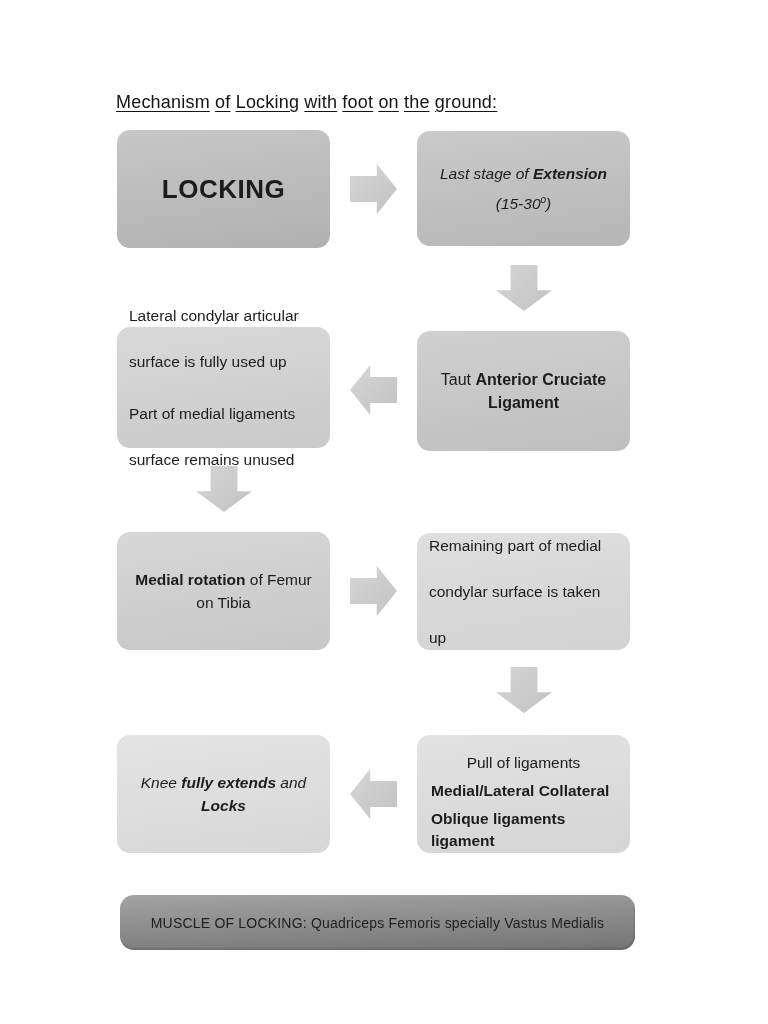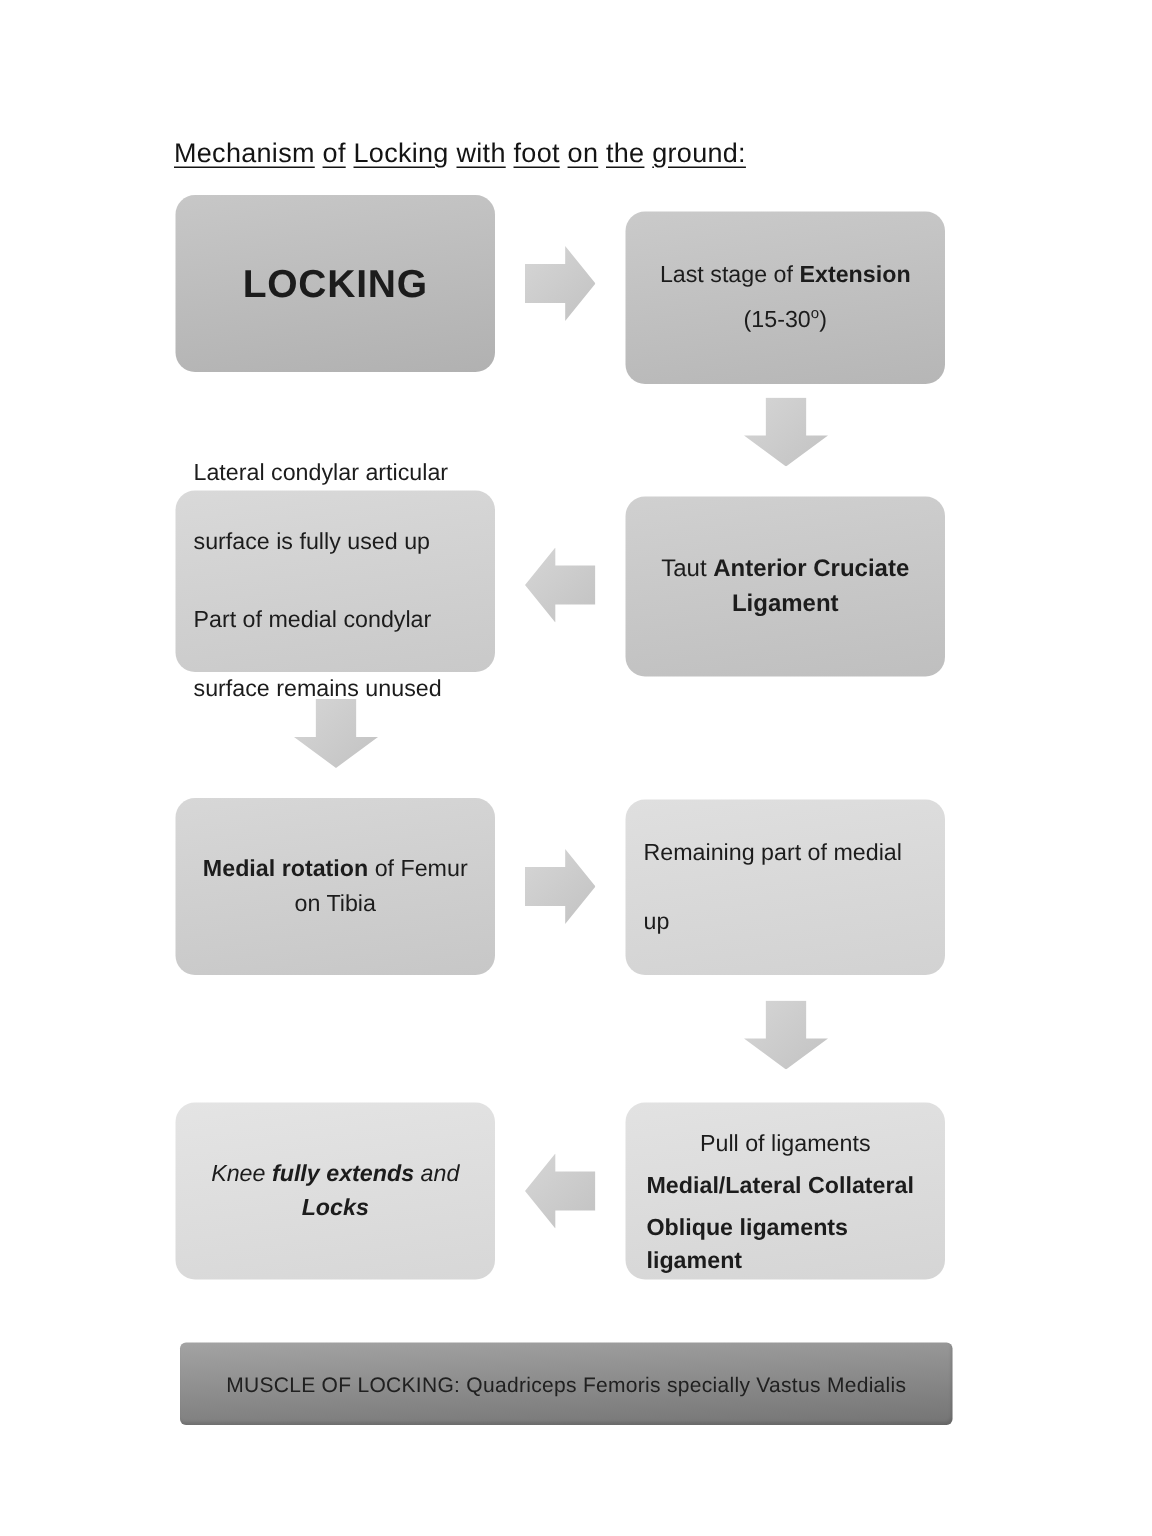--- a/index.html
+++ b/index.html
@@ -20,36 +20,36 @@
   .node .b, .banner .b{font-weight:bold;}
   .node sup{font-size:10px;line-height:0;vertical-align:super;}
   .center{text-align:center;}
   .leftpad{padding:0 12px;text-align:left;gap:24px;}
   .rt-line.para{margin-top:6px;}
 
   
   .n-locking{left:117px;top:130px;width:213px;height:118px;
     background:linear-gradient(172deg,#c7c7c7,#b1b1b1);
     font-size:26px;font-weight:bold;letter-spacing:0.5px;line-height:30px;}
-  .n-laststage{left:417px;top:141px;width:213px;height:115px;
-    background:linear-gradient(172deg,#cacaca,#b6b6b6);line-height:30px;}
+  .n-laststage{left:417px;top:131px;width:213px;height:115px;
+    background:linear-gradient(172deg,#cacaca,#b6b6b6);line-height:30px;font-style:italic;}
   .n-lateral{left:117px;top:327px;width:213px;height:121px;
     background:linear-gradient(172deg,#d9d9d9,#c9c9c9);}
   .n-acl{left:417px;top:331px;width:213px;height:120px;
     background:linear-gradient(172deg,#d0d0d0,#bfbfbf);font-size:16px;line-height:23px;}
   .n-rotation{left:117px;top:532px;width:213px;height:118px;
     background:linear-gradient(172deg,#d7d7d7,#c7c7c7);line-height:23px;}
   .n-remaining{left:417px;top:533px;width:213px;height:117px;
     background:linear-gradient(172deg,#dfdfdf,#d2d2d2);}
   .n-knee{left:117px;top:735px;width:213px;height:118px;
     background:linear-gradient(172deg,#e4e4e4,#d7d7d7);line-height:23px;font-style:italic;}
   .n-pull{left:417px;top:735px;width:213px;height:118px;
     background:linear-gradient(172deg,#e2e2e2,#d5d5d5);padding:0 14px;}
   .banner{
-    position:absolute;left:120px;top:895px;width:515px;height:55px;border-radius:4px;
+    position:absolute;left:120px;top:895px;width:515px;height:55px;border-radius:14px;
     background:linear-gradient(178deg,#a3a3a3,#747474);
     display:flex;align-items:center;justify-content:center;
     font-size:14px;color:#202020;letter-spacing:0.2px;
     box-shadow:inset -1px -2px 2px rgba(0,0,0,0.12);
   }
 
   
   .arrow{position:absolute;background:linear-gradient(135deg,#d6d6d6,#c2c2c2);}
   .arrow-right{width:47px;height:50px;
     clip-path:polygon(0 24%,57% 24%,57% 0,100% 50%,57% 100%,57% 76%,0 76%);}
@@ -79,38 +79,39 @@
   <div class="node center n-laststage">
       <div class="rt-line"><span>Last stage of </span><span class="b">Extension</span></div>
       <div class="rt-line"><span>(15-30</span><sup>o</sup><span>)</span></div>
     </div>
 
   <div class="arrow arrow-down a-d1"></div>
 
   <div class="node leftpad n-lateral">
       <div class="rt-line"><span>Lateral condylar articular</span></div>
       <div class="rt-line"><span>surface is fully used up</span></div>
-      <div class="rt-line para"><span>Part of medial condylar</span></div>
+      <div class="rt-line para"><span>Part of medial ligaments</span></div>
       <div class="rt-line"><span>surface remains unused</span></div>
     </div>
   <div class="arrow arrow-left a-l1"></div>
   <div class="node center n-acl">
       <div class="rt-line"><span>Taut </span><span class="b">Anterior Cruciate</span></div>
       <div class="rt-line"><span class="b">Ligament</span></div>
     </div>
 
   <div class="arrow arrow-down a-d2"></div>
 
   <div class="node center n-rotation">
       <div class="rt-line"><span class="b">Medial rotation</span><span> of Femur</span></div>
       <div class="rt-line"><span>on Tibia</span></div>
     </div>
   <div class="arrow arrow-right a-r2"></div>
   <div class="node leftpad n-remaining">
       <div class="rt-line"><span>Remaining part of medial</span></div>
+      <div class="rt-line"><span>condylar surface is taken</span></div>
       <div class="rt-line"><span>up</span></div>
     </div>
 
   <div class="arrow arrow-down a-d3"></div>
 
   <div class="node center n-knee">
       <div class="rt-line"><span>Knee </span><span class="b">fully extends</span><span> and</span></div>
       <div class="rt-line"><span class="b">Locks</span></div>
     </div>
   <div class="arrow arrow-left a-l2"></div>

